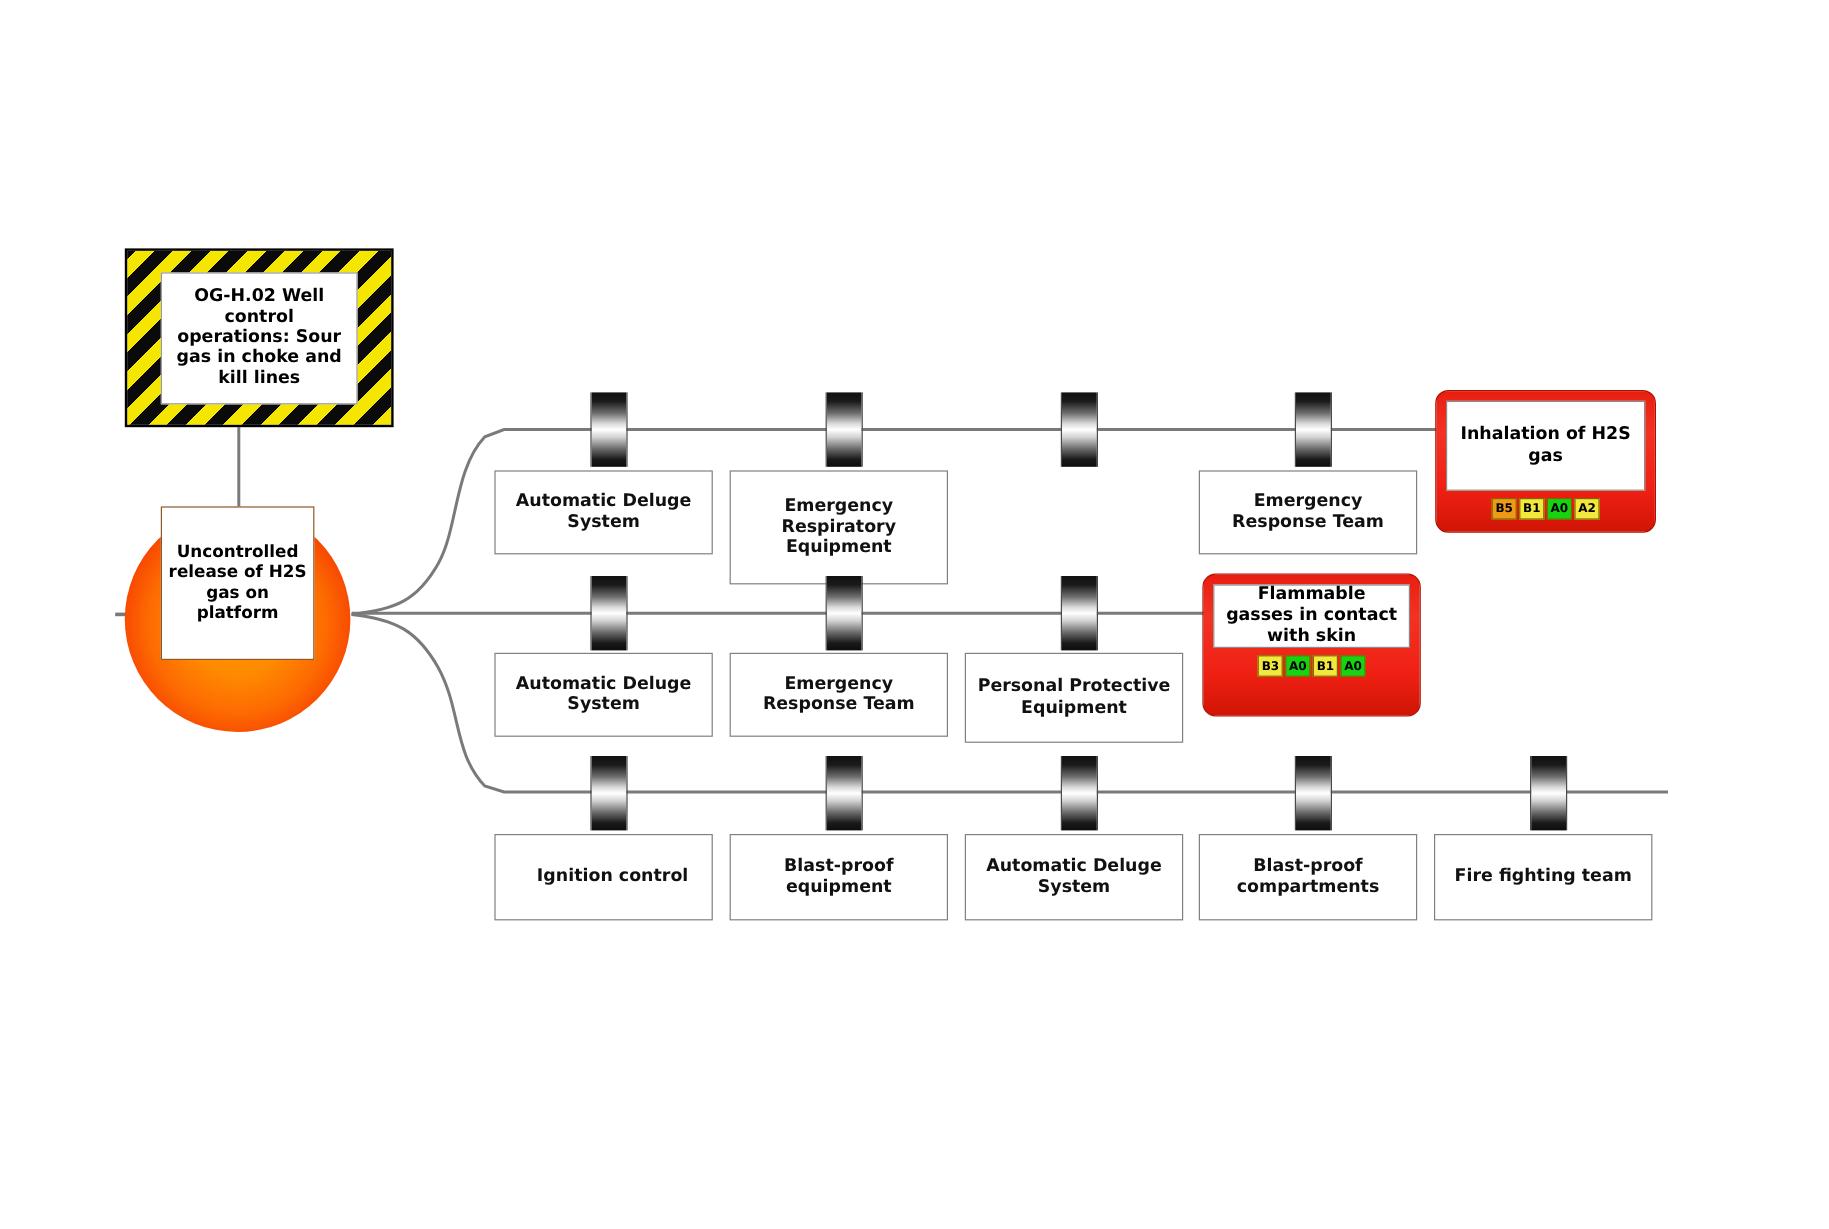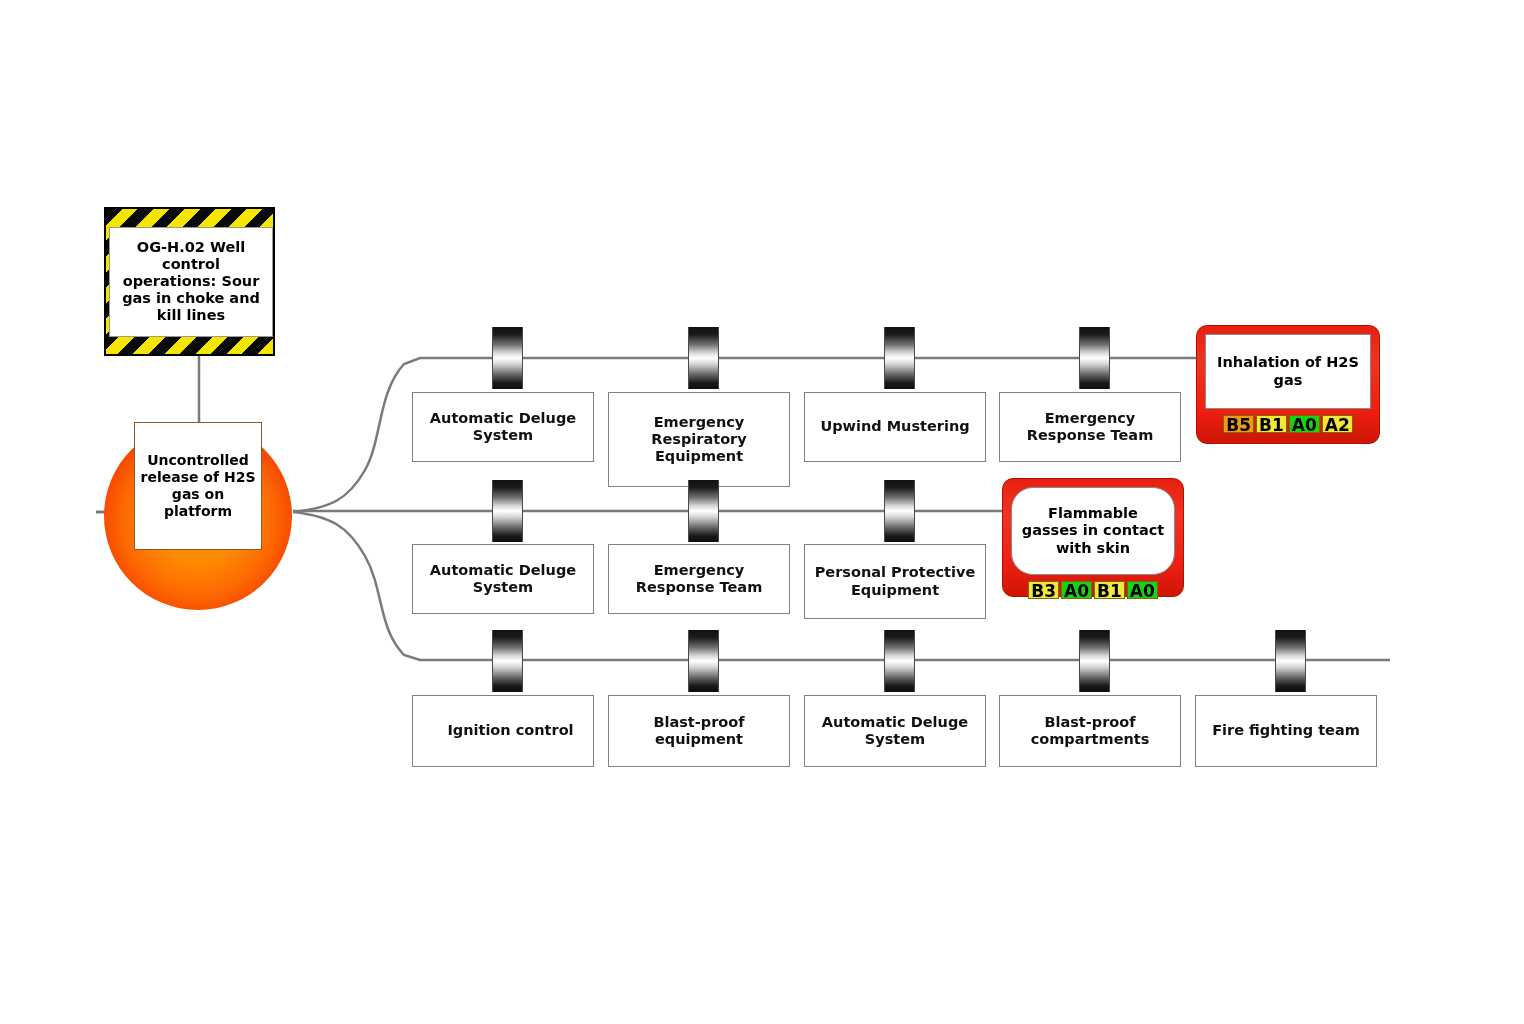--- a/index.html
+++ b/index.html
@@ -6,28 +6,28 @@
   body{width:1524px;height:1024px;position:relative;overflow:hidden;
        font-family:"DejaVu Sans", sans-serif;}
 
   #canvas{position:absolute;left:0;top:0;width:1524px;height:1024px;}
 
   
   #wires{position:absolute;left:0;top:0;width:1524px;height:1024px;}
 
   
   .hazard-box{
-    position:absolute;left:104px;top:207px;width:171px;height:149px;
+    position:absolute;left:104px;top:207px;width:224px;height:149px;
     background:
       repeating-linear-gradient(-45deg,
         #f5e600 0px, #f5e600 11px,
         #0a0a0a 11px, #0a0a0a 22px);
     border:2px solid #000;
     box-sizing:border-box;
-    display:flex;align-items:center;justify-content:flex-end;
+    display:flex;align-items:center;justify-content:center;
   }
   .hazard-inner{
     width:164px;height:110px;background:#fff;border:1px solid #999;
     display:flex;align-items:center;justify-content:center;
     text-align:center;box-sizing:border-box;padding:2px 4px;
   }
   .hazard-inner span{
     font-size:14.5px;font-weight:bold;color:#000;line-height:1.16;
   }
 
@@ -78,21 +78,21 @@
     display:flex;align-items:center;justify-content:center;text-align:center;
     padding:4px 6px;
   }
   .cons-inner span{font-size:14.5px;font-weight:bold;color:#000;line-height:1.2;}
   .badge-row{
     display:flex;justify-content:center;align-items:center;gap:2px;
     margin-top:5px;height:19px;
   }
   .badge{
     min-width:21px;height:18px;line-height:18px;text-align:center;
-    font-size:17px;font-weight:bold;color:#000;
+    font-size:10px;font-weight:bold;color:#000;
     border:1px solid #7a6a00;box-sizing:border-box;padding:0 2px;
   }
 </style>
 </head>
 <body>
 
 <div id="canvas">
 
   <svg id="wires" viewBox="0 0 1524 1024" xmlns="http://www.w3.org/2000/svg">
 
@@ -123,23 +123,20 @@
   <div class="barrier" style="left:688px;top:327px;"></div>
   <div class="barrier" style="left:884px;top:327px;"></div>
   <div class="barrier" style="left:1079px;top:327px;"></div>
 
   <div class="ctrl-box" style="left:412px;top:392px;width:182px;height:70px;">
     <span>Automatic Deluge System</span>
   </div>
   <div class="ctrl-box" style="left:608px;top:392px;width:182px;height:95px;">
     <span>Emergency Respiratory Equipment</span>
   </div>
-  <div class="ctrl-box" style="left:804px;top:392px;width:182px;height:70px;">
-    <span>Upwind Mustering</span>
-  </div>
   <div class="ctrl-box" style="left:999px;top:392px;width:182px;height:70px;">
     <span>Emergency Response Team</span>
   </div>
 
   <div class="cons-box" style="left:1196px;top:325px;width:184px;height:119px;">
     <div class="cons-inner" style="height:75px;">
       <span>Inhalation of H2S gas</span>
     </div>
     <div class="badge-row">
       <span class="badge" style="background: rgb(239, 154, 23);">B5</span>
@@ -157,21 +154,21 @@
     <span>Automatic Deluge System</span>
   </div>
   <div class="ctrl-box" style="left:608px;top:544px;width:182px;height:70px;">
     <span>Emergency Response Team</span>
   </div>
   <div class="ctrl-box" style="left:804px;top:544px;width:182px;height:75px;">
     <span>Personal Protective Equipment</span>
   </div>
 
   <div class="cons-box" style="left:1002px;top:478px;width:182px;height:119px;">
-    <div class="cons-inner" style="height:88px;border-radius:22px;">
+    <div class="cons-inner" style="height:53px;">
       <span>Flammable gasses in contact with skin</span>
     </div>
     <div class="badge-row">
       <span class="badge" style="background: rgb(242, 232, 60); text-align: right;">B3</span>
       <span class="badge" style="background: rgb(23, 212, 19);">A0</span>
       <span class="badge" style="background: rgb(242, 232, 60);">B1</span>
       <span class="badge" style="background: rgb(23, 212, 19);">A0</span>
     </div>
   </div>
 

